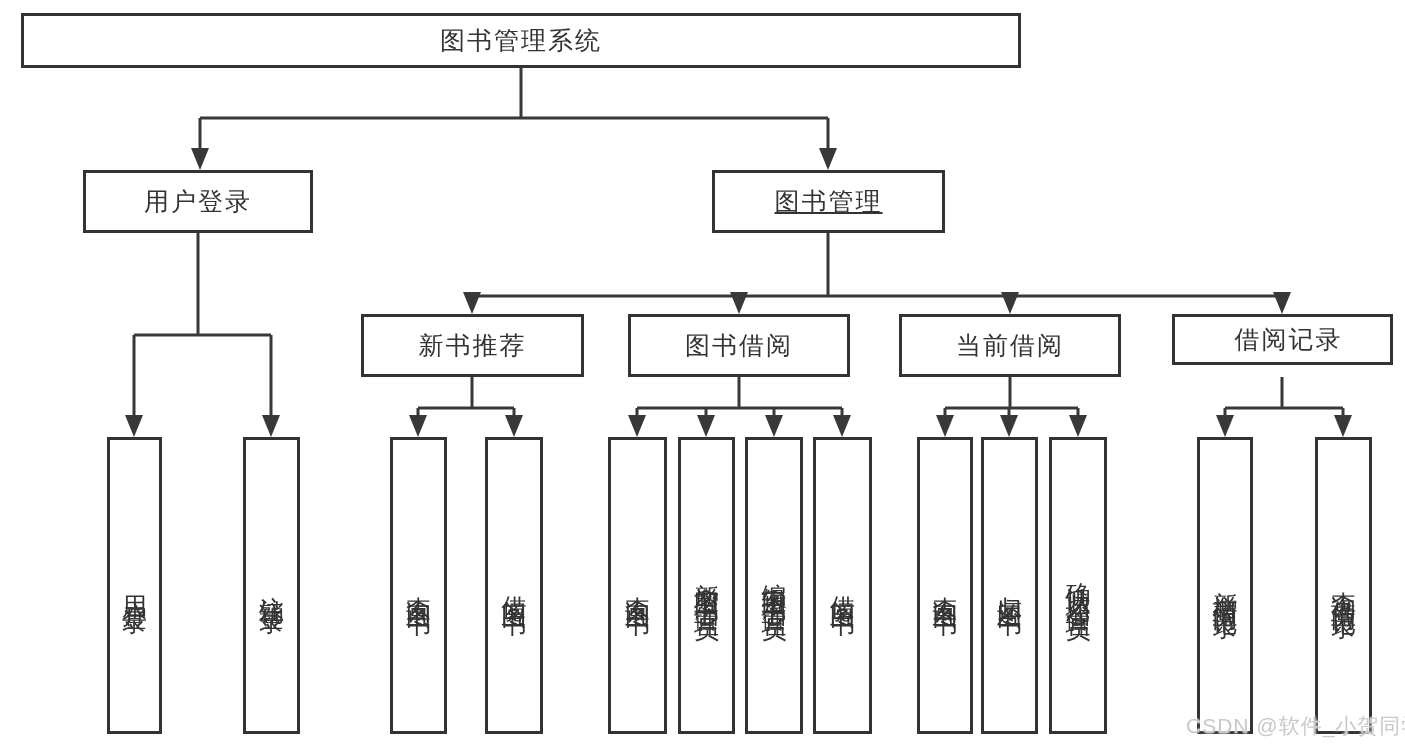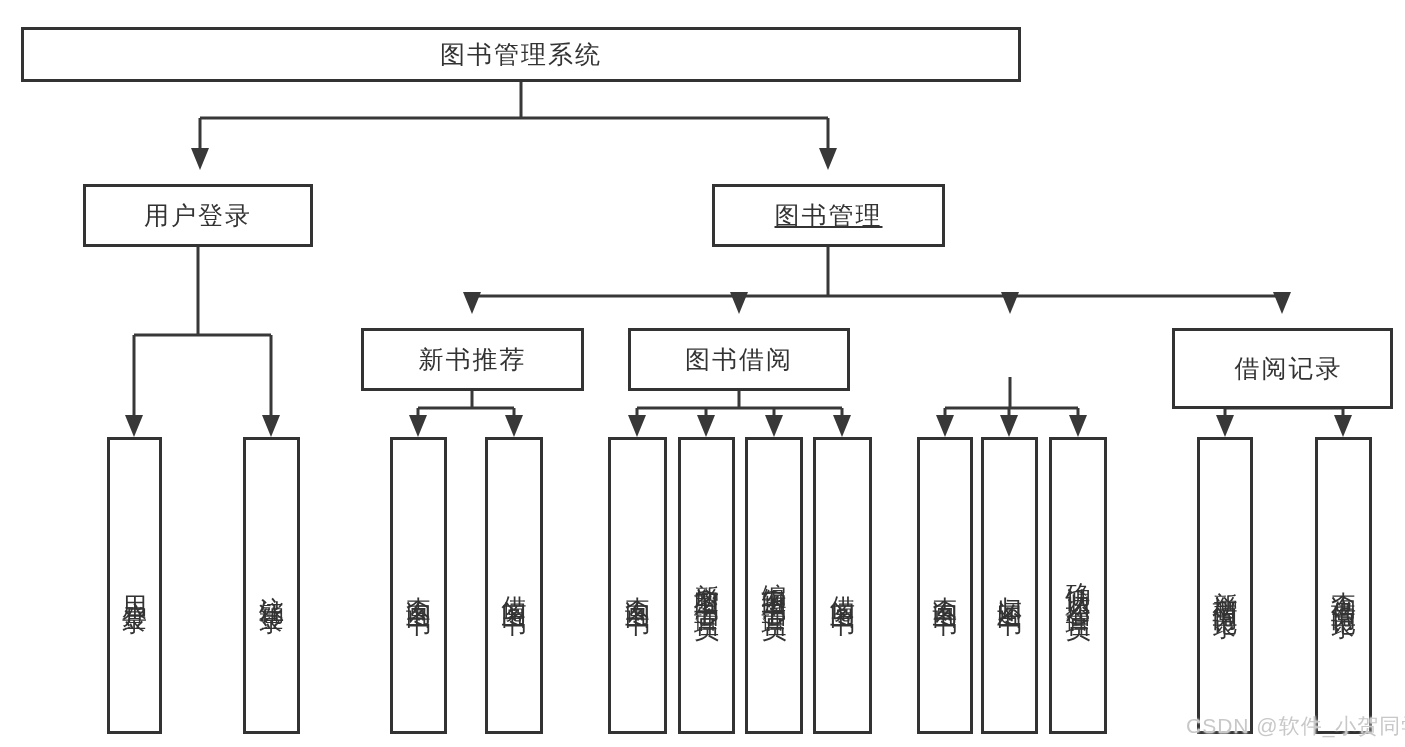--- a/index.html
+++ b/index.html
@@ -22,21 +22,20 @@
     box-sizing: border-box;
     border: 3px solid #333333;
     background: #ffffff;
     display: flex;
     align-items: center;
     justify-content: center;
     color: #333333;
     font-size: 25px;
     letter-spacing: 2px;
     white-space: nowrap;
-    margin-top: 14px;
   }
   .leaf {
     position: absolute;
     box-sizing: border-box;
     border: 3px solid #333333;
     background: #ffffff;
     top: 437px;
     height: 297px;
     display: flex;
     align-items: center;
@@ -104,21 +103,22 @@
     </g>
   </svg>
 
   <div class="node" style="left:21px; top:13px; width:1000px; height:55px;">图书管理系统</div>
 
   <div class="node" style="left:83px; top:170px; width:230px; height:63px;">用户登录</div>
   <div class="node" style="left:712px; top:170px; width:233px; height:63px;text-decoration:underline;">图书管理</div>
 
   <div class="node" style="left:361px; top:314px; width:223px; height:63px;">新书推荐</div>
   <div class="node" style="left:628px; top:314px; width:222px; height:63px;">图书借阅</div>
-  <div class="node" style="left:1172px; top:314px; width:221px; height:81px;padding-left:12px;">借阅记录</div>
+  <div class="node" style="left:899px; top:314px; width:222px; height:63px;">当前借阅</div>
+  <div class="node" style="left:1172px; top:314px; width:221px; height:51px;padding-left:12px;">借阅记录</div>
 
   <div class="leaf" style="left:107px; width:55px;">用户登录</div>
   <div class="leaf" style="left:243px; width:57px;">注销登录</div>
 
   <div class="leaf" style="left:390px; width:57px;">查询图书</div>
   <div class="leaf" style="left:485px; width:58px;">借阅图书</div>
 
   <div class="leaf" style="left:608px; width:59px;">查询图书</div>
   <div class="leaf" style="left:678px; width:57px;">新增图书（管理员）</div>
   <div class="leaf" style="left:745px; width:58px;">编辑图书（管理员）</div>

